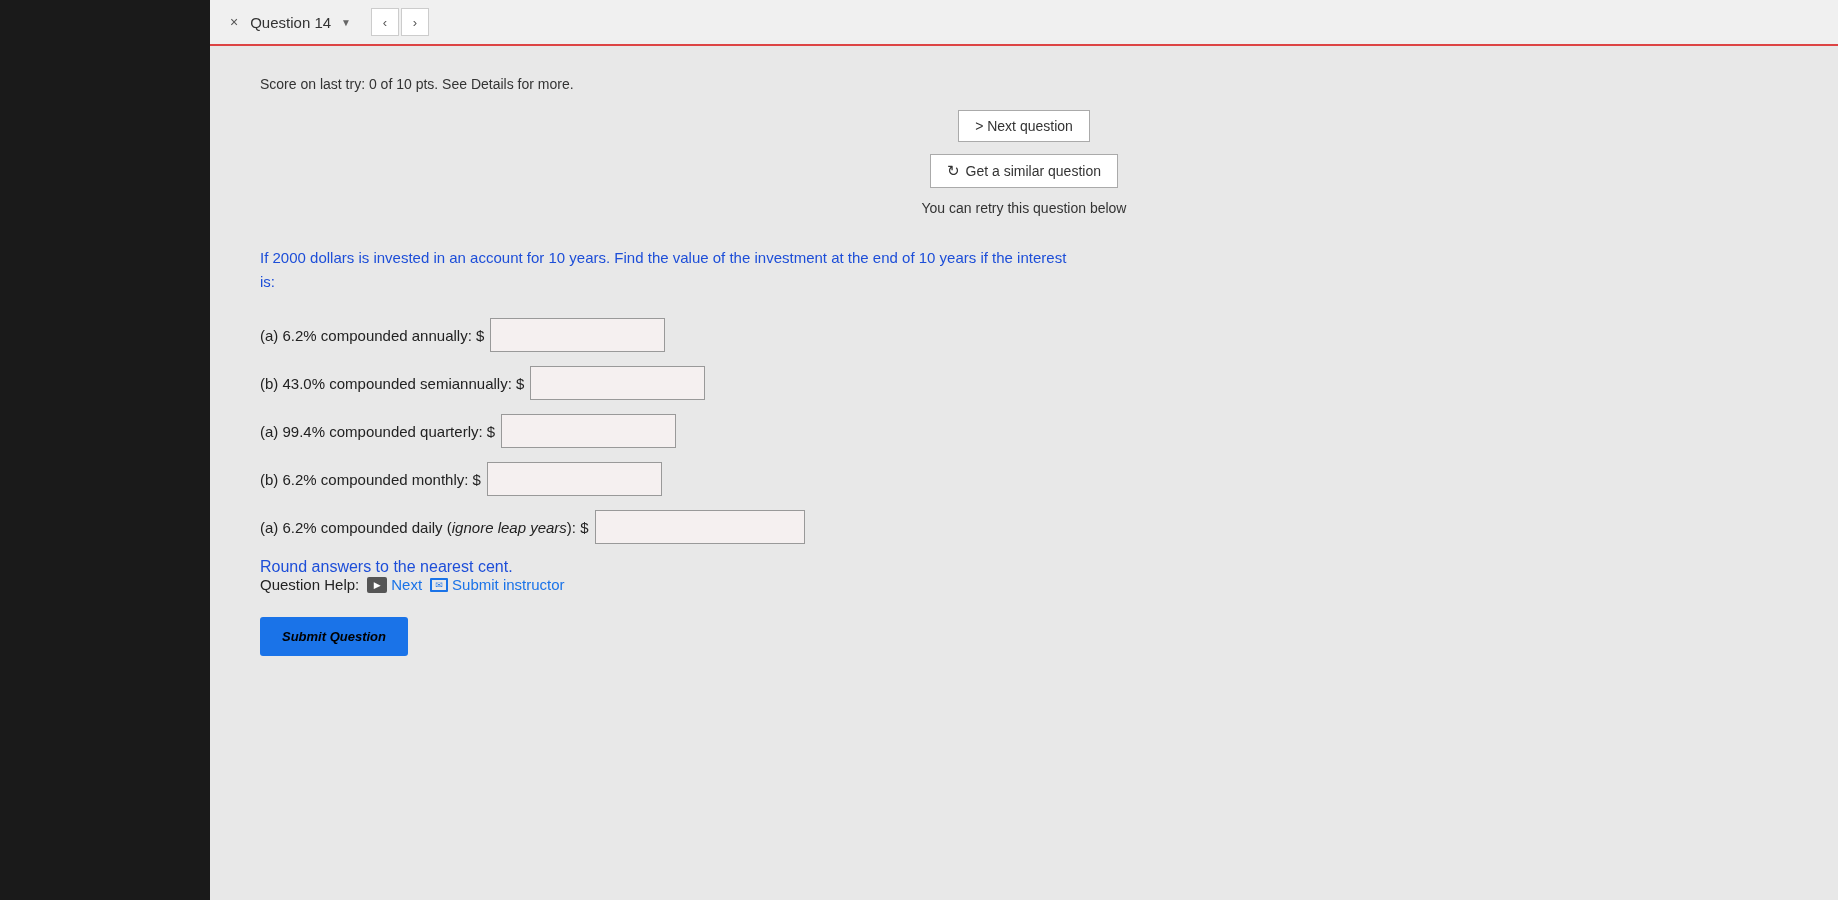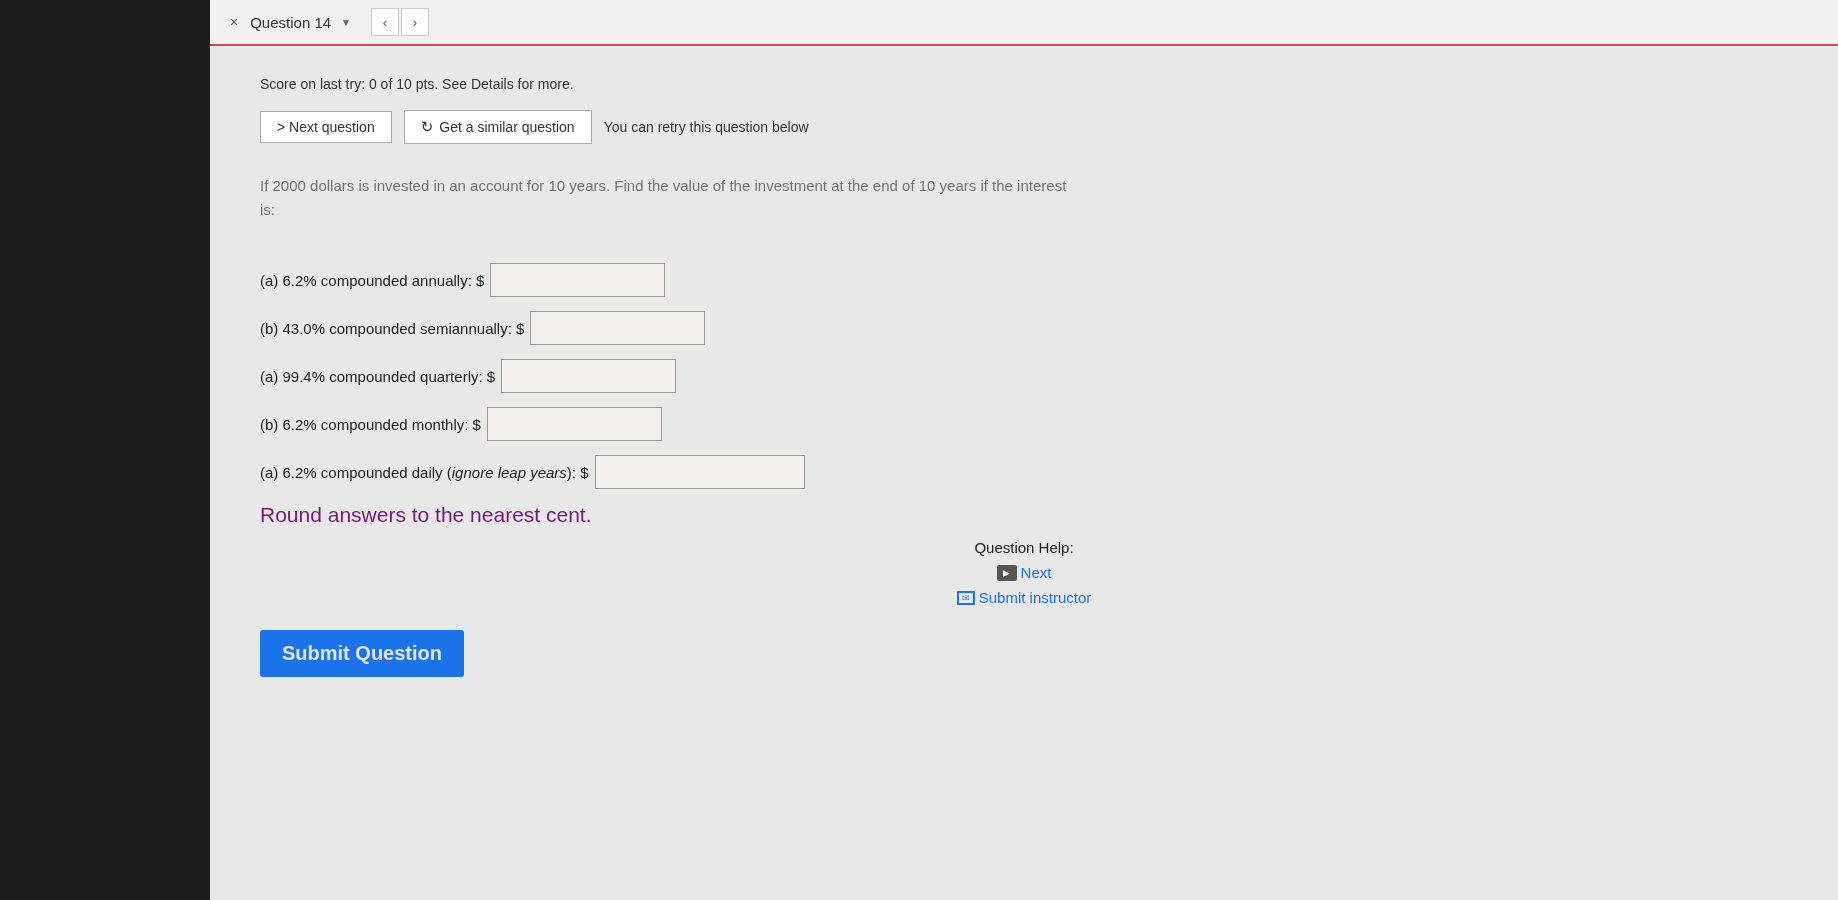--- a/index.html
+++ b/index.html
@@ -77,20 +77,21 @@
       font-size: 14px;
       color: #333;
       margin-bottom: 18px;
     }
     .action-bar {
       display: flex;
       align-items: center;
       gap: 12px;
       margin-bottom: 30px;
       flex-wrap: wrap;
+      flex-direction: column;
     }
     .btn-next-question {
       background: #fff;
       border: 1px solid #aaa;
       padding: 7px 16px;
       font-size: 14px;
       color: #333;
       cursor: pointer;
       display: flex;
       align-items: center;
@@ -106,23 +107,23 @@
       display: flex;
       align-items: center;
       gap: 6px;
     }
     .retry-text {
       font-size: 14px;
       color: #333;
     }
     .question-body {
       font-size: 15px;
-      color: #737373;
+      color: #1d4ed8;
       line-height: 1.6;
-      margin-bottom: 41px;
+      margin-bottom: 24px;
       max-width: 820px;
     }
     .input-row {
       display: flex;
       align-items: center;
       margin-bottom: 14px;
       font-size: 15px;
       color: #222;
       gap: 4px;
     }
@@ -136,32 +137,31 @@
       width: 175px;
       height: 34px;
       padding: 4px 8px;
       font-size: 14px;
       outline: none;
     }
     .answer-input-wide {
       width: 210px;
     }
     .round-note {
-      font-size: 21px;
-      color: #701a75;
-      margin-bottom: 12px;
+      font-size: 16px;
+      color: #1d4ed8;
+      margin-bottom: 0;
     }
     .help-row {
       display: flex;
       align-items: center;
       gap: 8px;
       margin-bottom: 24px;
       font-size: 15px;
       color: #222;
-      flex-direction: column;
     }
     .help-link {
       color: #1a73e8;
       text-decoration: none;
       cursor: pointer;
       display: flex;
       align-items: center;
       gap: 4px;
       font-size: 15px;
     }
@@ -183,27 +183,28 @@
       width: 18px;
       height: 14px;
       border: 2px solid #1a73e8;
       border-radius: 1px;
       font-size: 9px;
       color: #1a73e8;
       position: relative;
     }
     .submit-btn {
       background: #1a73e8;
-      color: #e5e5e5;
+      color: #000000;
       border: none;
       padding: 12px 22px;
-      font-size: 20px;
+      font-size: 13px;
       font-weight: bold;
       cursor: pointer;
       border-radius: 3px;
+      font-style: italic;
     }
     .refresh-icon {
       font-size: 15px;
     }
   </style>
 </head>
 <body>
 
 <div class="left-sidebar"></div>
 

